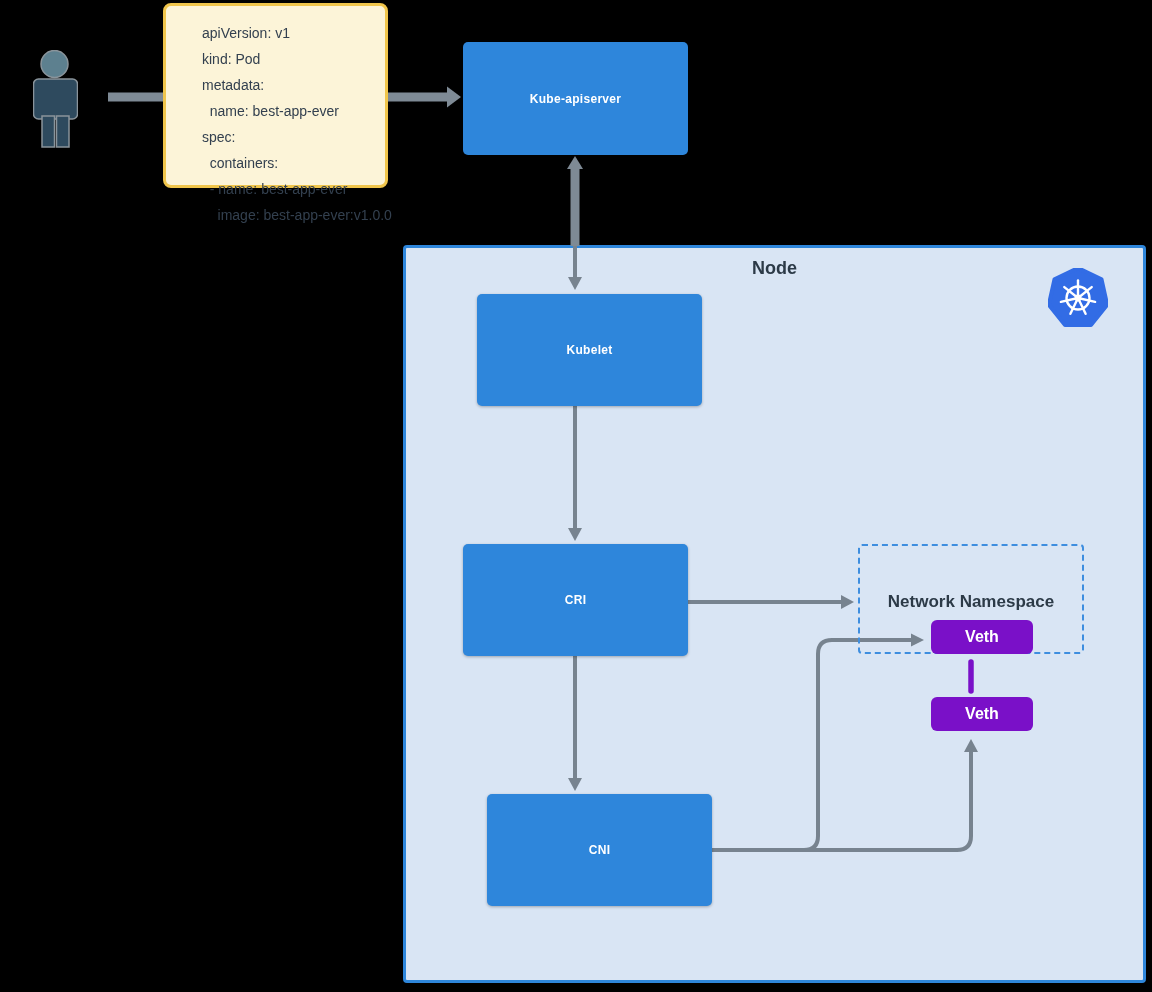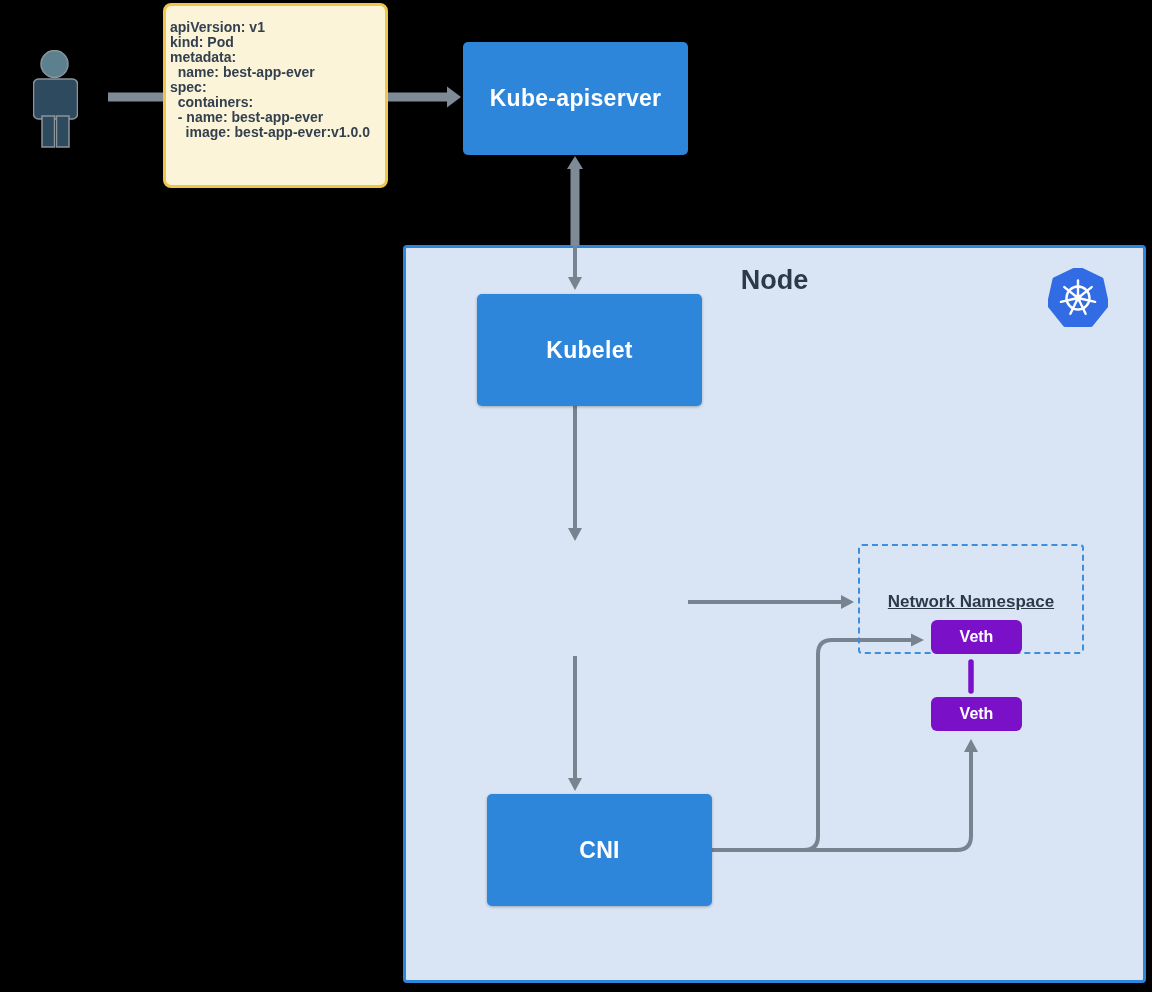--- a/index.html
+++ b/index.html
@@ -9,62 +9,62 @@
   }
   .arrows { position:absolute; left:0; top:0; width:1152px; height:992px; z-index:2; pointer-events:none; }
 
   
   .manifest {
     position:absolute; left:163px; top:3px; width:225px; height:185px;
     background:#FCF4D8; border:3px solid #F0C54B; border-radius:8px;
     box-sizing:border-box; z-index:3;
   }
   .manifest pre {
-    margin:14px 0 0 4px; font-family:"Liberation Sans", sans-serif;
-    font-size:14px; line-height:15px; font-weight:700; color:#33404F;
+    margin:14px 0 0 36px; font-family:"Liberation Sans", sans-serif;
+    font-size:14px; line-height:26px; font-weight:400; color:#33404F;
     white-space:pre;
   }
 
   
   .node {
     position:absolute; left:403px; top:245px; width:743px; height:738px;
     background:#D9E5F4; border:3px solid #2E86DB; border-radius:4px;
     box-sizing:border-box; z-index:1;
   }
   .node-title {
     position:absolute; left:403px; top:258px; width:743px; text-align:center;
-    font-size:27px; font-weight:700; color:#2C3A47; z-index:3;margin-top:7px;
+    font-size:18px; font-weight:700; color:#2C3A47; z-index:3;
   }
   .k8s-logo { position:absolute; left:1048px; top:268px; width:60px; height:60px; z-index:3; }
 
   
   .box {
     position:absolute; width:225px; background:#2E86DB; border-radius:5px;
     color:#FFFFFF; display:flex; align-items:center; justify-content:center;
-    font-size:23px; font-weight:700; letter-spacing:.3px; z-index:3;
+    font-size:12px; font-weight:700; letter-spacing:.3px; z-index:3;
     box-shadow:0 1px 3px rgba(0,0,0,0.28);
   }
   .box.apiserver { left:463px; top:42px;  height:113px; }
   .box.kubelet   { left:477px; top:294px; height:112px; }
   .box.cri       { left:463px; top:544px; height:112px; }
   .box.cni       { left:487px; top:794px; height:112px; }
 
   
   .netns {
     position:absolute; left:858px; top:544px; width:226px; height:110px;
     border:2.5px dashed #3E8EDF; border-radius:4px; box-sizing:border-box; z-index:3;
   }
   .netns-label {
     position:absolute; left:858px; top:592px; width:226px; text-align:center;
-    font-size:17px; font-weight:700; color:#2C3A47; z-index:3;text-decoration:underline;
+    font-size:17px; font-weight:700; color:#2C3A47; z-index:3;
   }
 
   
   .veth {
-    position:absolute; width:91px; height:34px; background:#7A10C8; border-radius:6px;
+    position:absolute; width:102px; height:34px; background:#7A10C8; border-radius:6px;
     color:#FFFFFF; display:flex; align-items:center; justify-content:center;
     font-size:16px; font-weight:700; z-index:4;
   }
   .veth.inside  { left:931px; top:620px; }
   .veth.outside { left:931px; top:697px; }
 
   
   .person { position:absolute; left:33px; top:50px; width:45px; height:98px; z-index:3; }
 </style>
 </head>
@@ -151,20 +151,23 @@
   - name: best-app-ever
     image: best-app-ever:v1.0.0</pre>
   </div>
 
   <div class="box apiserver">
     <span>Kube-apiserver</span>
   </div>
   <div class="box kubelet">
     <span>Kubelet</span>
   </div>
+  <div class="box cri">
+    <span>CRI</span>
+  </div>
   <div class="box cni">
     <span>CNI</span>
   </div>
 
   <div class="netns"></div>
   <div class="netns-label">Network Namespace</div>
 
   <div class="veth inside">
     <span>Veth</span>
   </div>

